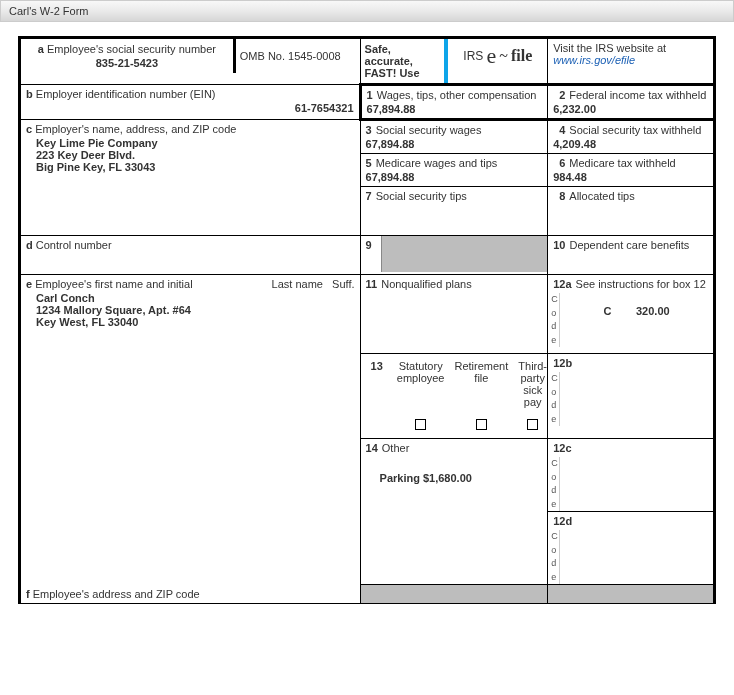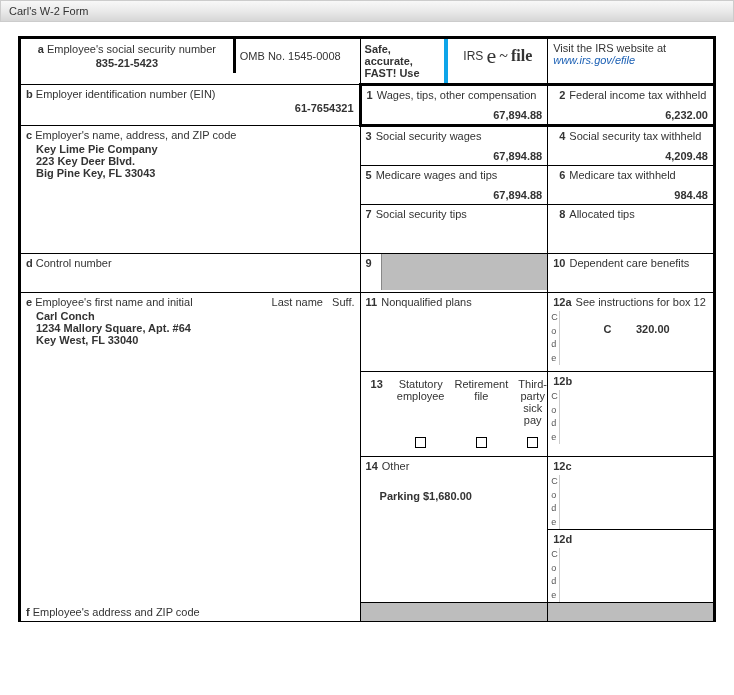--- a/index.html
+++ b/index.html
@@ -32,21 +32,21 @@
   }
   .form td {
     border: 1px solid #000;
     vertical-align: top;
     padding: 3px 5px;
     font-size: 11px;
     height: 100%;
   }
   .bold { font-weight: bold; }
   .num { font-weight: bold; margin-right: 4px; }
-  .val { font-weight: bold; text-align: right; display: block; margin-top: 8px; }
+  .val { font-weight: bold; text-align: left; display: block; margin-top: 2px; }
   a.link { color: #1a5fb4; text-decoration: none; font-style: italic; }
   .efile-irs { font-size: 12px; vertical-align: middle; }
   .efile-e { font-family: Georgia, serif; font-size: 22px; vertical-align: middle; }
   .efile-tilde { font-family: Georgia, serif; font-size: 16px; vertical-align: middle; }
   .efile-file { font-family: Georgia, serif; font-weight: bold; font-size: 16px; vertical-align: middle; }
   .code-col {
     border-right: 1px solid #ccc;
     width: 12px;
     font-size: 9px;
     color: #555;

